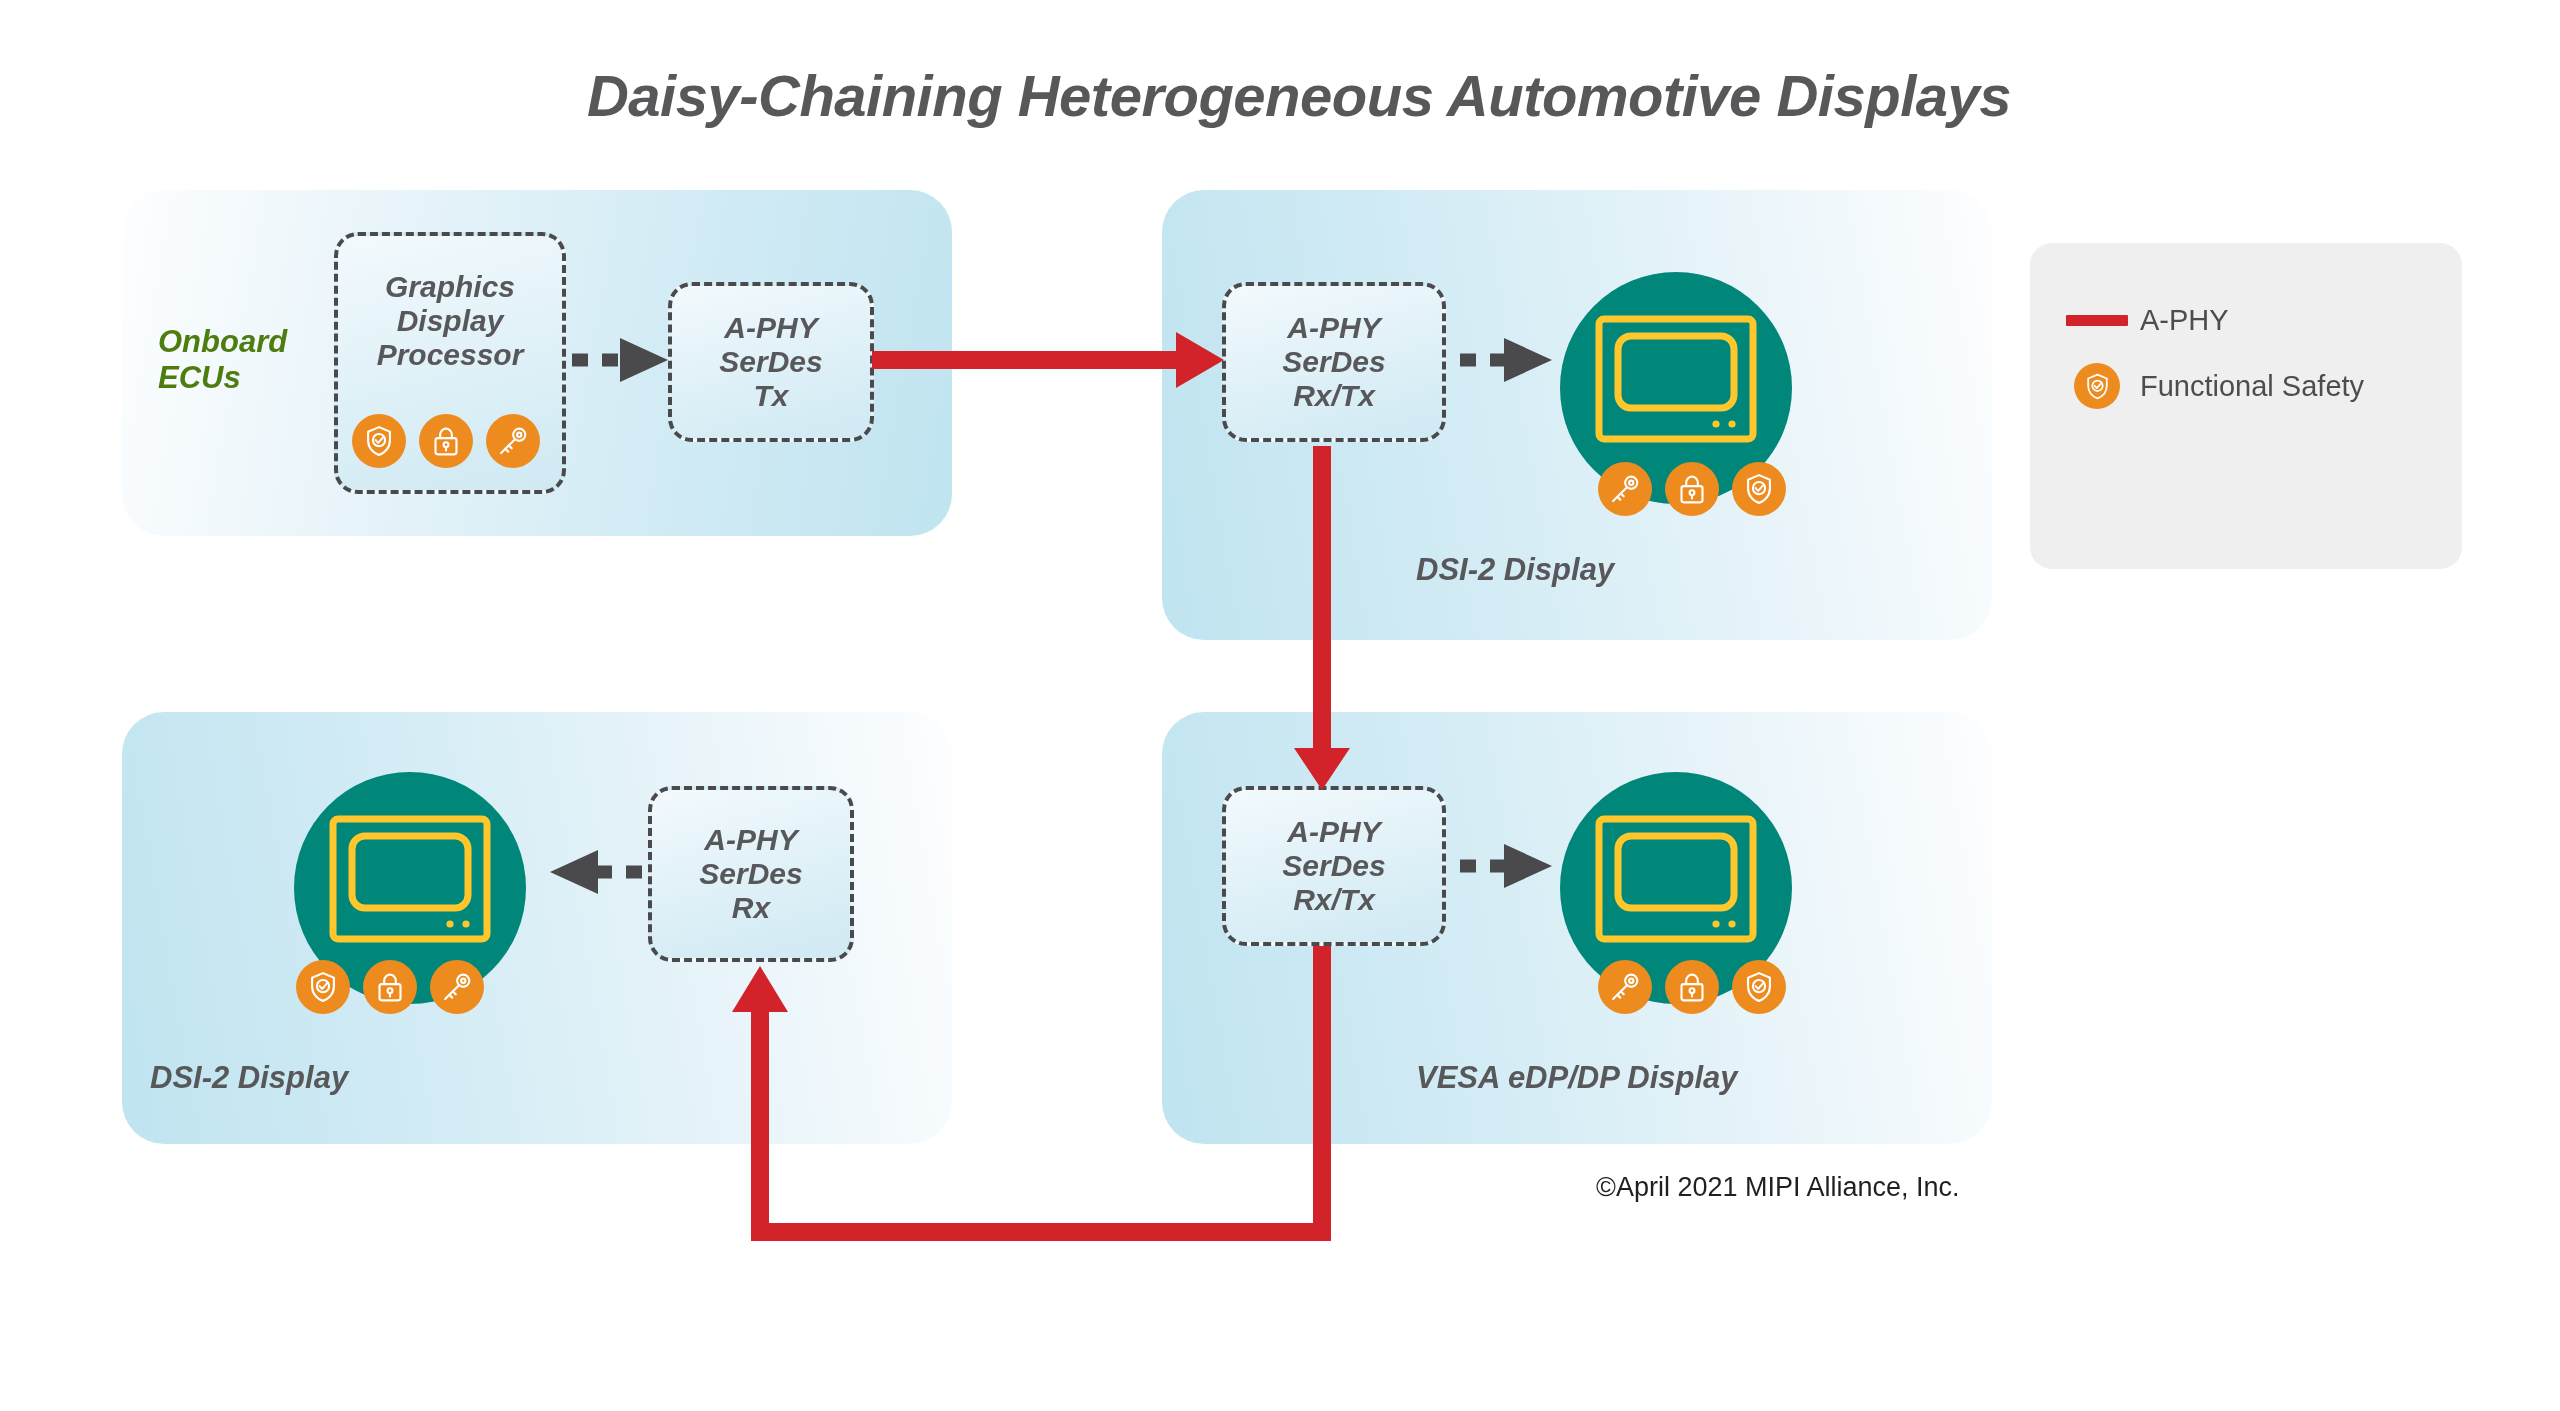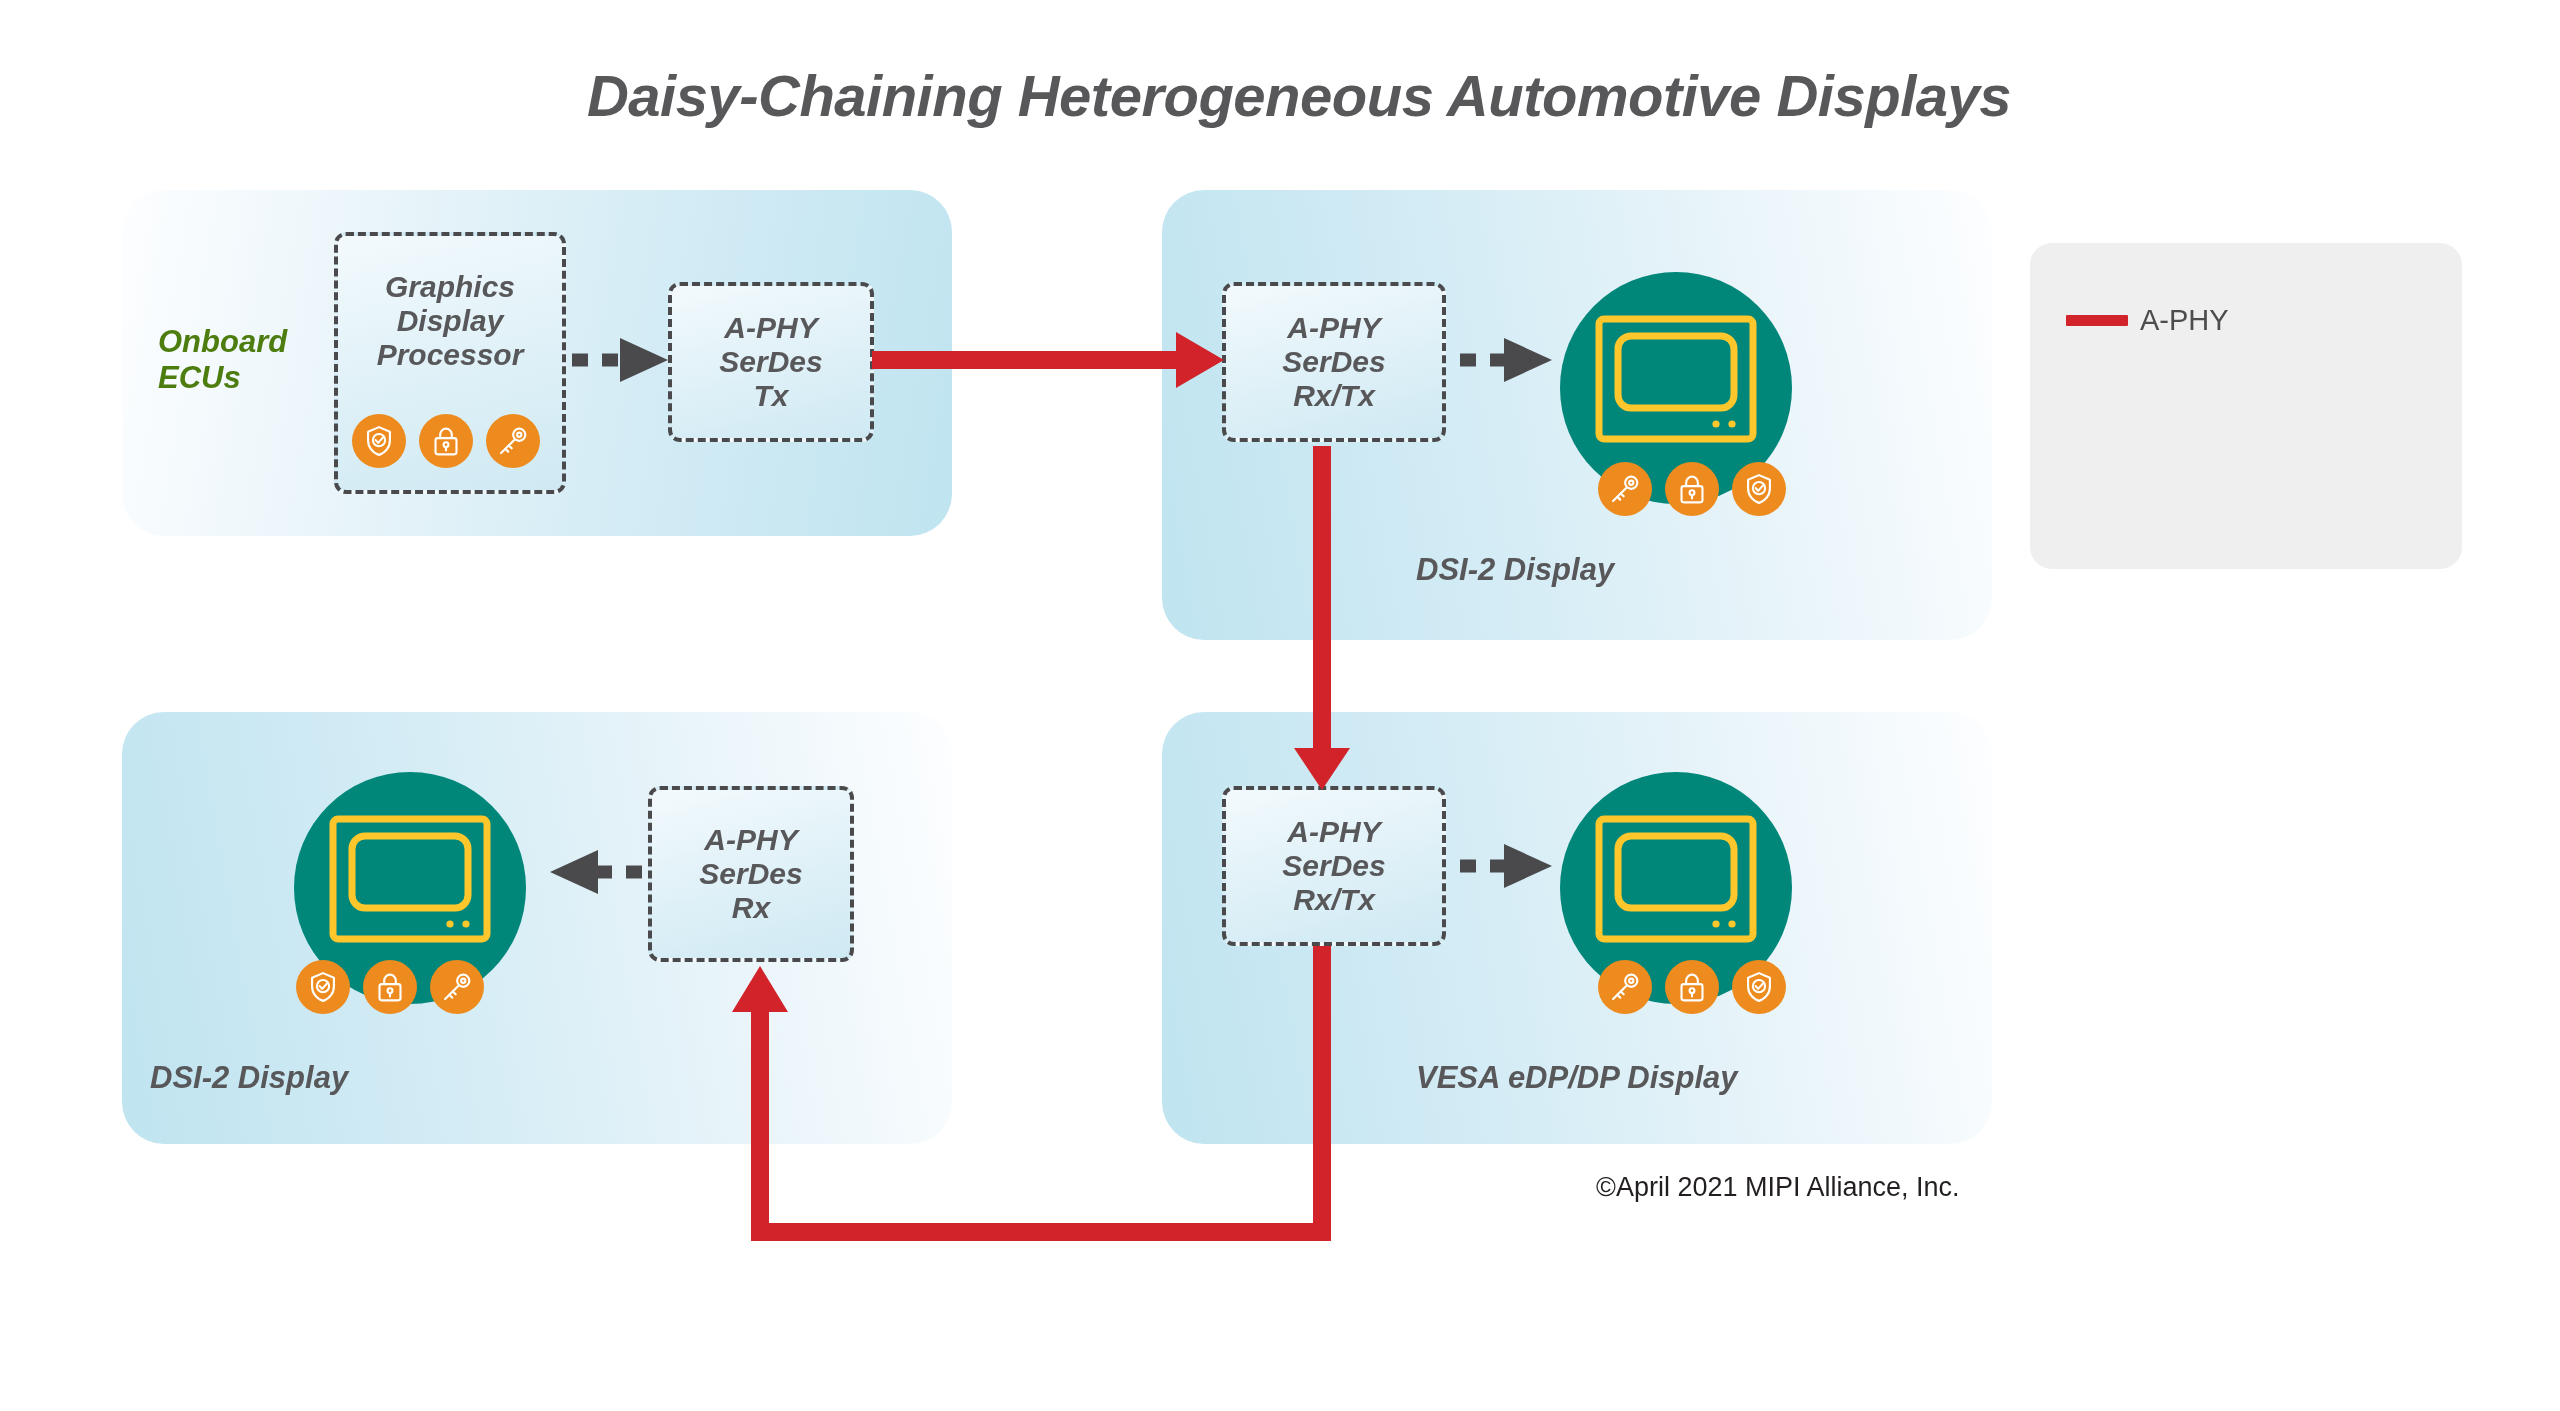--- a/index.html
+++ b/index.html
@@ -38,21 +38,21 @@
 
   #panel-tl { left: 122px;  top: 190px;  width: 830px;  height: 346px; }
   #panel-tr { left: 1162px; top: 190px;  width: 830px;  height: 450px; }
   #panel-bl { left: 122px;  top: 712px;  width: 830px;  height: 432px; }
   #panel-br { left: 1162px; top: 712px;  width: 830px;  height: 432px; }
 
   
   .dbox {
     position: absolute;
     border: 4px dashed #4a4a4d;
-    border-radius: 12px;
+    border-radius: 24px;
     background: linear-gradient(165deg, #f3fafd 0%, #e2f2f8 45%, #cfe9f3 100%);
     display: flex;
     flex-direction: column;
     align-items: center;
     justify-content: center;
   }
   .dbox .dlabel {
     font-size: 30px;
     font-weight: bold;
     font-style: italic;
@@ -402,19 +402,31 @@
   <div id="legend">
 
     <div class="legend-row">
       <div class="legend-swatch-wrap">
         <div class="legend-line"></div>
       </div>
       <div class="legend-label">A-PHY</div>
     </div>
 
 
+    <div class="legend-row">
+      <div class="legend-swatch-wrap">
+        <div class="legend-badge">
+          <svg viewBox="0 0 24 24" fill="none" stroke="#ffffff" stroke-width="1.5" stroke-linecap="round" stroke-linejoin="round">
+            <path d="M12 2.2 4.3 5.4v6.2c0 4.7 3.2 8.9 7.7 10.2 4.5-1.3 7.7-5.5 7.7-10.2V5.4L12 2.2z"></path>
+            <circle cx="12" cy="11.4" r="4.3"></circle>
+              <path d="M9.7 11.4l1.7 1.9 3.3-3.7"></path>
+          </svg>
+        </div>
+      </div>
+      <div class="legend-label">Functional Safety</div>
+    </div>
 
 
   </div>
 
   <div id="copyright">©April 2021 MIPI Alliance, Inc.</div>
 
 </div>
 
 </body></html>

